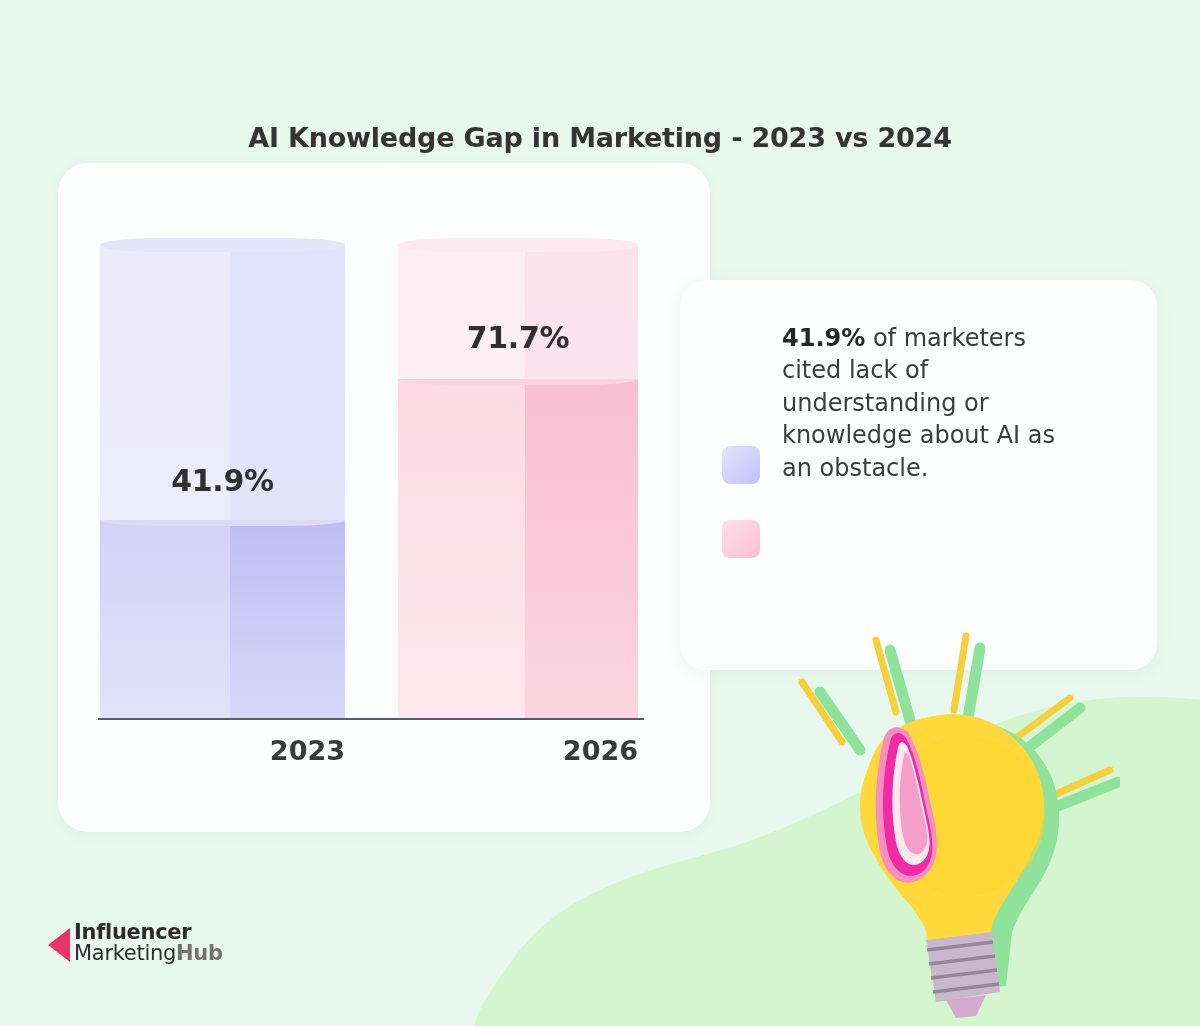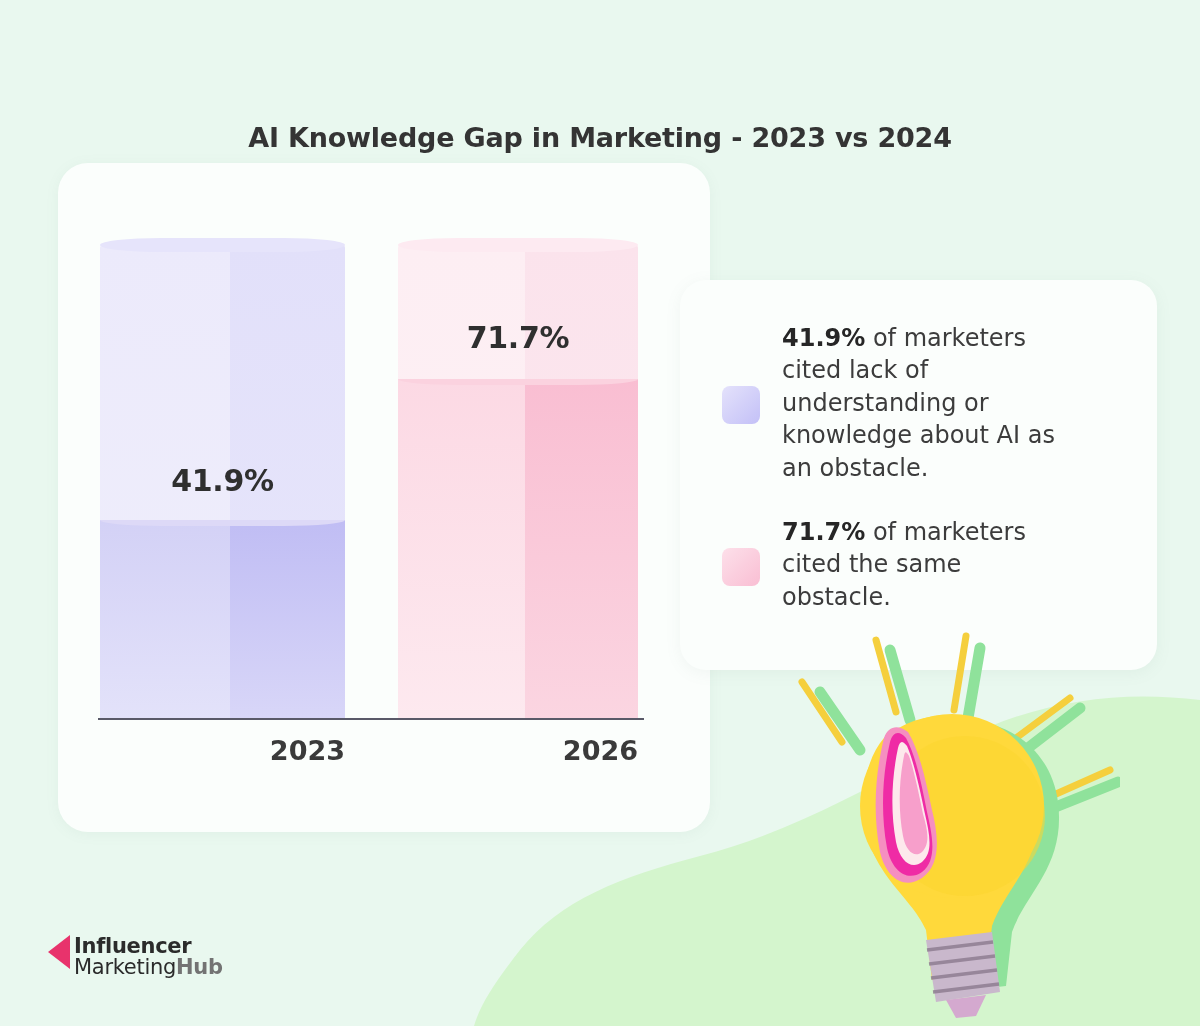--- a/index.html
+++ b/index.html
@@ -103,21 +103,21 @@
 
   
   .legend-card{
     position:absolute; left:680px; top:280px; width:477px; height:390px;
     background:#fbfefc;
     border-radius:26px;
     box-shadow:0 3px 16px rgba(120,140,130,0.08);
     padding:42px 36px 0 42px;
   }
   .legend-item{
-    display:flex; align-items:center; gap:22px;
+    display:flex; align-items:flex-end; gap:22px;
     margin-bottom:32px;
   }
   .swatch{
     width:38px; height:38px; border-radius:8px; flex:none; margin-top:4px;
   }
   .sw-purple{ background:linear-gradient(135deg,#e4e2fb 0%, #c3c0f7 100%); }
   .sw-pink  { background:linear-gradient(135deg,#fde0ea 0%, #f9bed3 100%); }
   .legend-text{
     font-size:24px; line-height:1.35; color:#3c3c3c;
     max-width:290px;
@@ -130,21 +130,21 @@
     display:flex; align-items:center; gap:2px;
   }
   .logo-tri{
     width:0;height:0;
     border-top:17px solid transparent;
     border-bottom:17px solid transparent;
     border-right:22px solid #e8336c;
     margin-right:2px;
     position:relative; top:2px;
   }
-  .logo-words{ line-height:1.02;margin-top:14px; }
+  .logo-words{ line-height:1.02; }
   .logo-l1{ font-size:21px; font-weight:700; color:#2b2b2b; letter-spacing:-.3px;}
   .logo-l2{ font-size:21px; letter-spacing:-.3px;}
   .logo-l2 .m{ font-weight:400; color:#2b2b2b;}
   .logo-l2 .h{ font-weight:700; color:#737373;}
 
   
   .bulb{ position:absolute; left:780px; top:620px; width:340px; height:400px; }
 </style>
 </head>
 <body>
@@ -193,23 +193,20 @@
 
   <div class="legend-item">
     <div class="swatch sw-purple"></div>
     <div class="legend-text">
       <b>41.9%</b><span> of marketers cited lack of understanding or knowledge about AI as an obstacle.</span>
     </div>
   </div>
 
   <div class="legend-item">
     <div class="swatch sw-pink"></div>
-    <div class="legend-text">
-      <b>71.7%</b><span> of marketers cited the same obstacle.</span>
-    </div>
   </div>
 
 </div>
 
 <svg class="bulb" viewBox="0 0 340 400">
 
   <g>
     <g stroke="#8fe29b" stroke-width="11" stroke-linecap="round">
       <line x1="40" y1="72" x2="80" y2="130"></line>
       <line x1="110" y1="30" x2="130" y2="100"></line>

